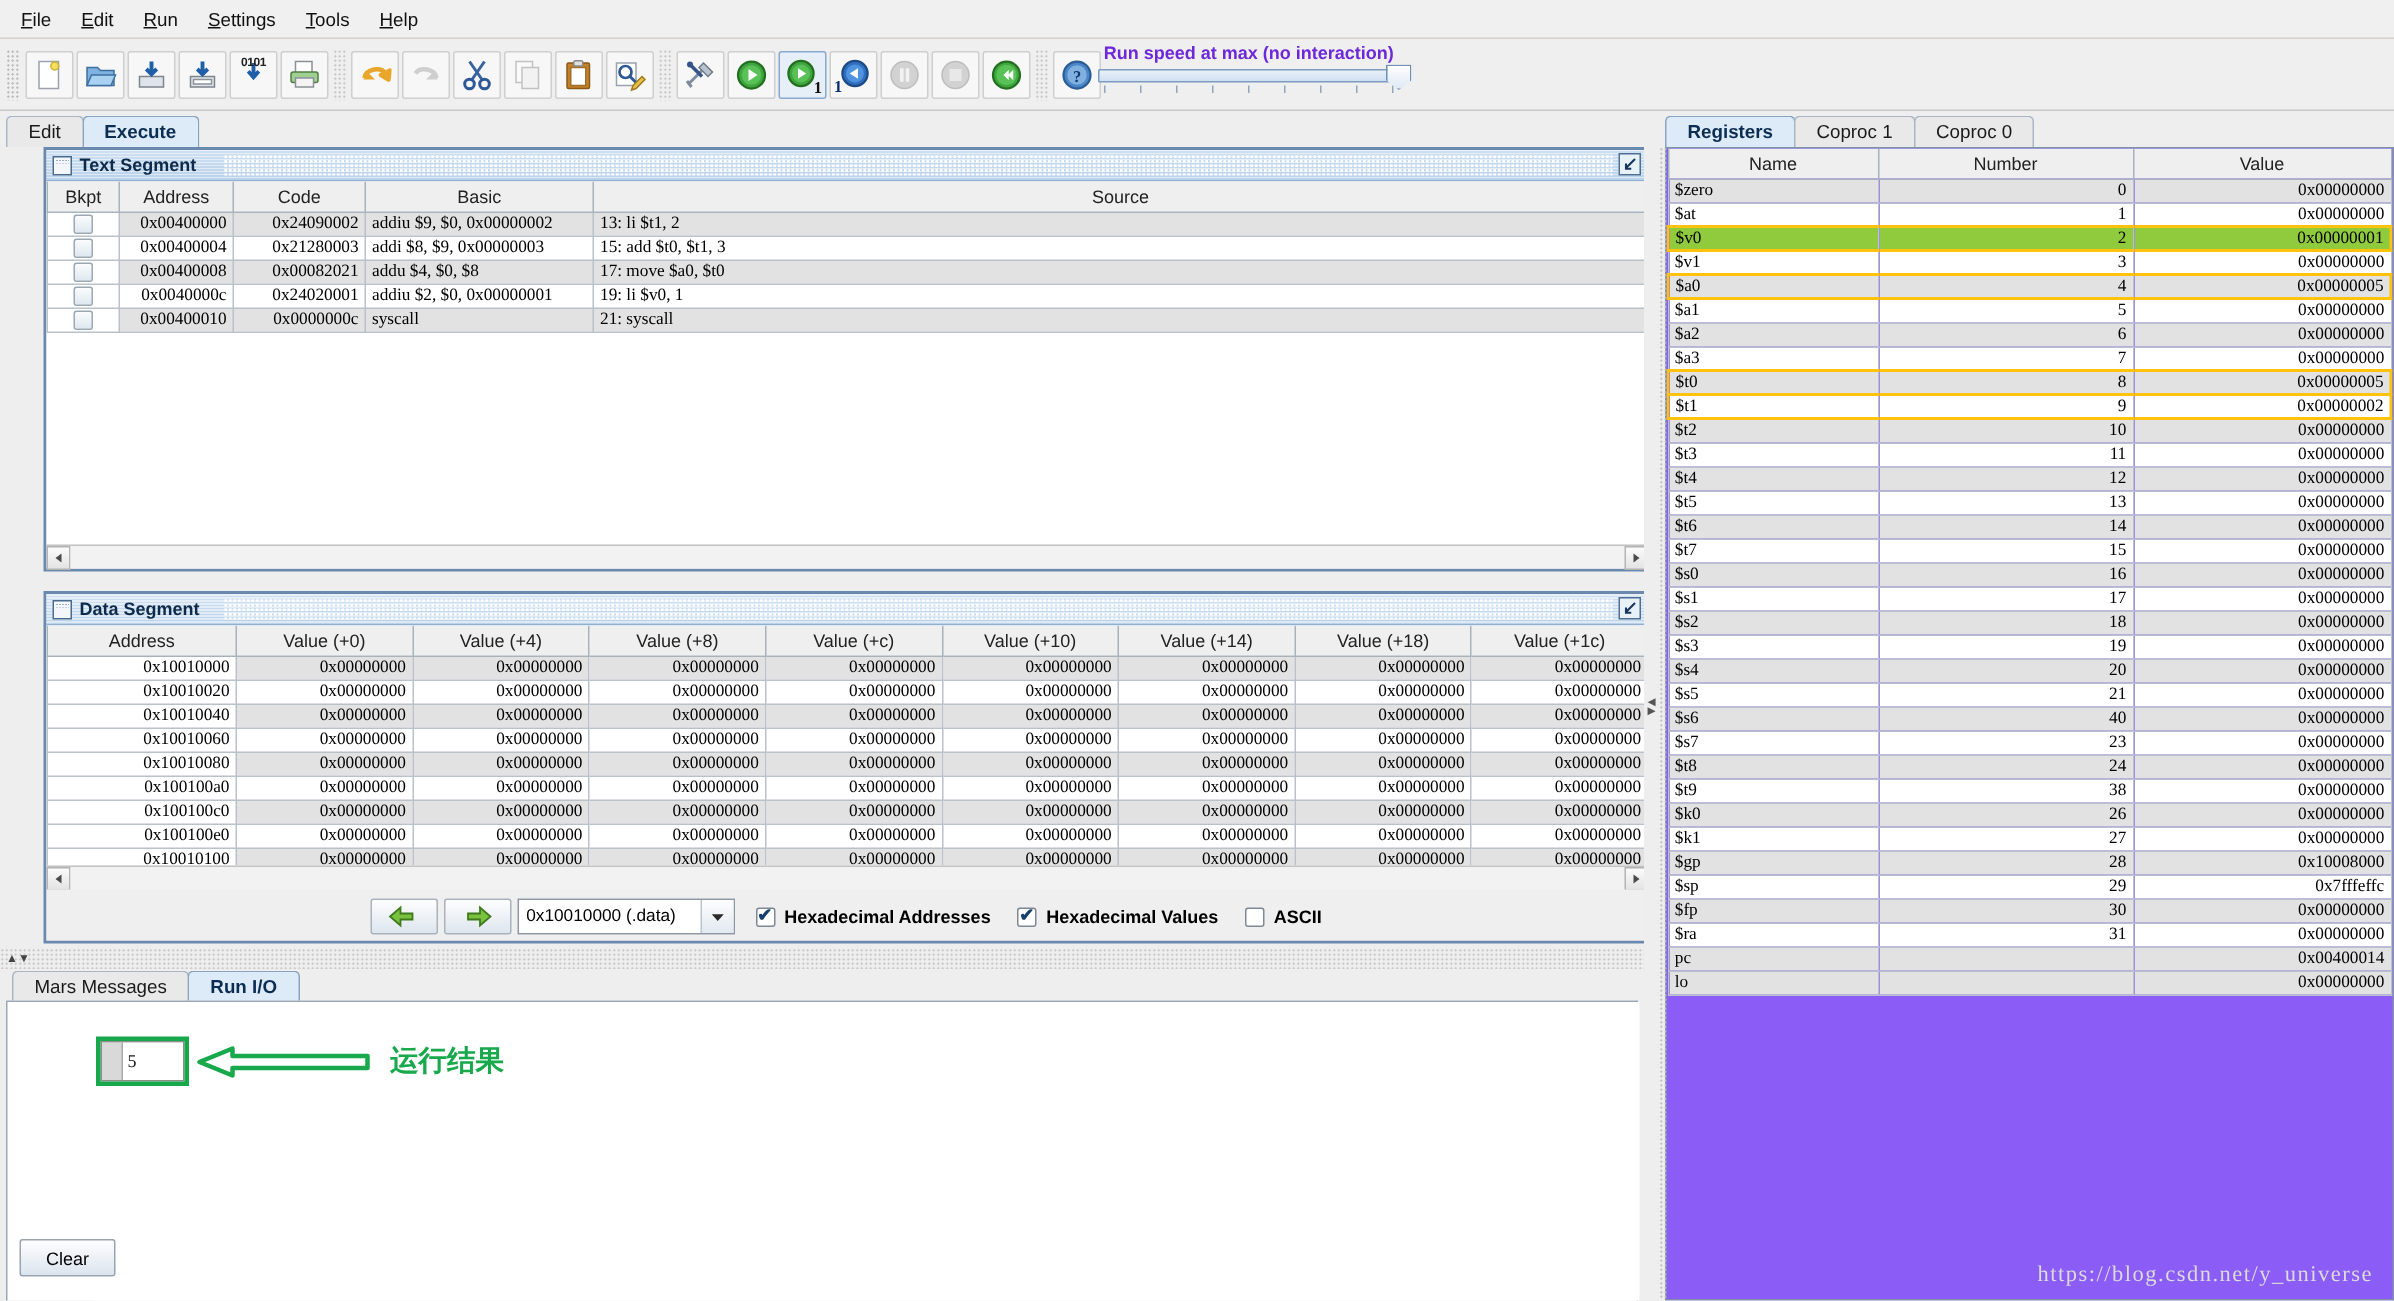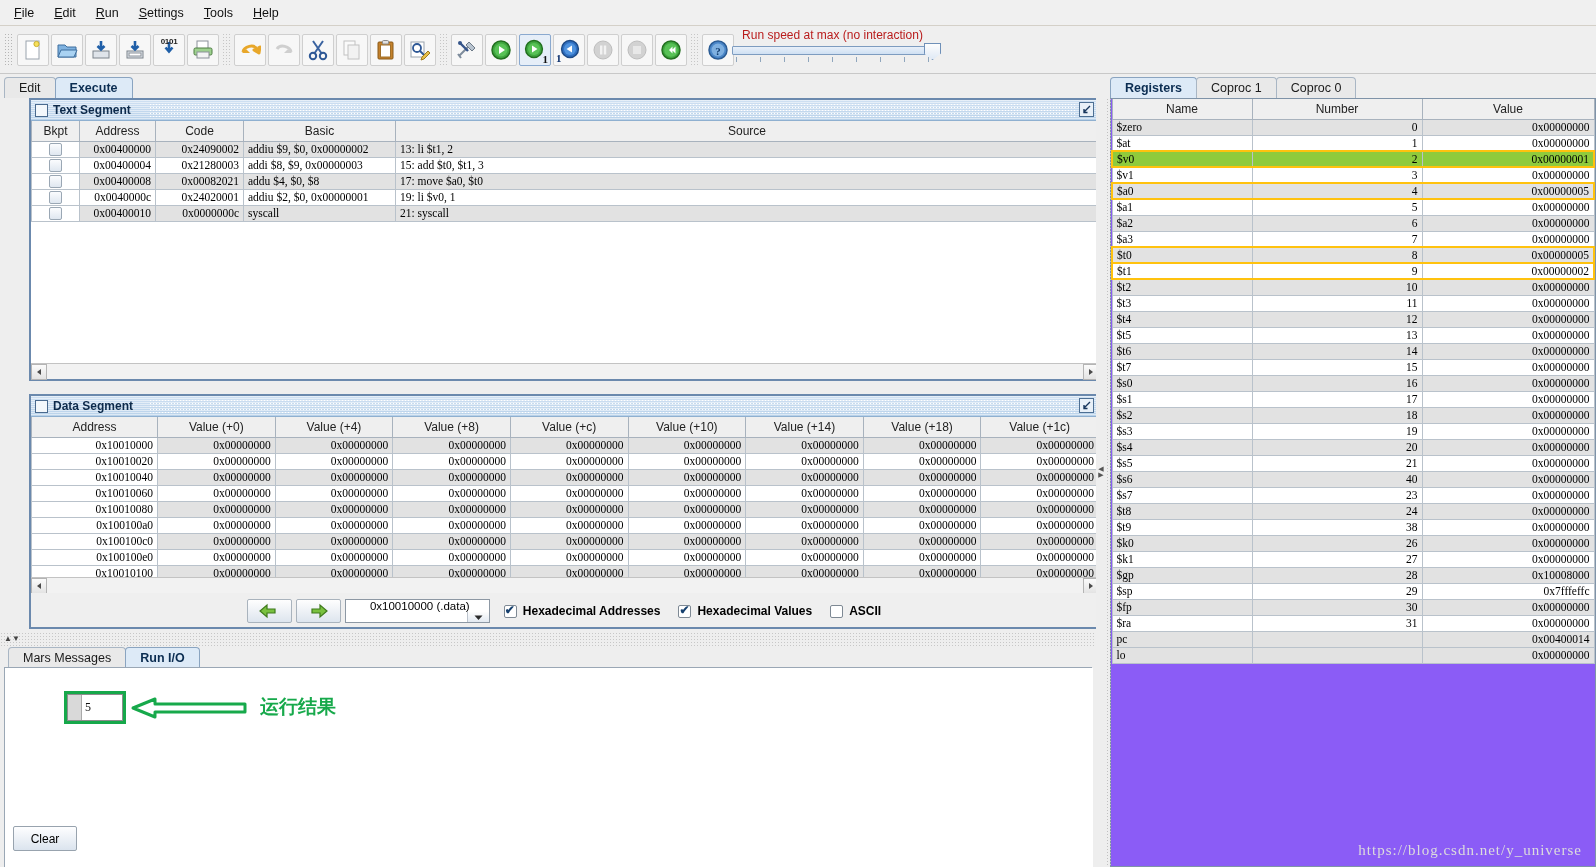--- a/index.html
+++ b/index.html
@@ -54,21 +54,21 @@
     position: absolute; right: 2px; bottom: 0px;
     font-size: 11px; font-weight: bold; color: #111; font-family: "Liberation Serif", serif;
   }
   .tbtn .sub-l { position: absolute; left: 2px; bottom: 1px;
     font-size: 11px; font-weight: bold; color: #0a2e6b; font-family: "Liberation Serif", serif; }
   .tbtn .lbl0101 { position:absolute; bottom:19px; left:0; right:0; text-align:center;
     font-size:8px; font-weight:bold; letter-spacing:-0.3px; color:#222; }
 
   
   .speedbox { position: absolute; left: 730px; top: 2px; width: 205px; }
-  .speed-label { font-size: 12px; font-weight: normal; color: #b91c1c; text-align: center;
+  .speed-label { font-size: 12px; font-weight: bold; color: #6d28d9; text-align: center;
      white-space: nowrap; margin-bottom: 3px; }
   .slider-track {
     position: relative; height: 9px; margin: 4px 2px 0 2px;
     background: linear-gradient(#e9f0f9, #cfe0f3);
     border: 1px solid #7d9cc0; border-radius: 1px;
   }
   .slider-knob {
     position: absolute; right: -9px; top: -4px; width: 17px; height: 17px;
     background: linear-gradient(#fdfdfd,#dfe9f5);
     border: 1px solid #6f90b8;
@@ -170,21 +170,21 @@
   }
   .navbtn {
     width: 45px; height: 24px; border: 1px solid #a9b3bd;
     background: linear-gradient(#fefefe,#dde5ee);
     display: flex; align-items: center; justify-content: center; border-radius: 2px;
     margin-right: 4px;
   }
   .combo {
     width: 145px; height: 24px; border: 1px solid #8d98a4; background: #fff;
     display: flex; align-items: center; font-size: 11.5px; padding-left: 5px;
-    margin-right: 14px; font-family: "Liberation Sans", sans-serif; flex-direction: column;
+    margin-right: 14px; font-family: "Liberation Sans", sans-serif;
   }
   .combo .arrowbtn {
     margin-left: auto; width: 22px; height: 22px; border-left: 1px solid #bcc4cd;
     background: linear-gradient(#fdfdfd,#e2e9f1);
     display:flex; align-items:center; justify-content:center;
   }
   .chk { display: flex; align-items: center; margin-right: 18px; font-size: 12px; font-weight: bold; }
   .chkbox {
     width: 13px; height: 13px; border: 1px solid #7e8994; background: #fff;
     margin-right: 6px; position: relative; border-radius: 2px;

